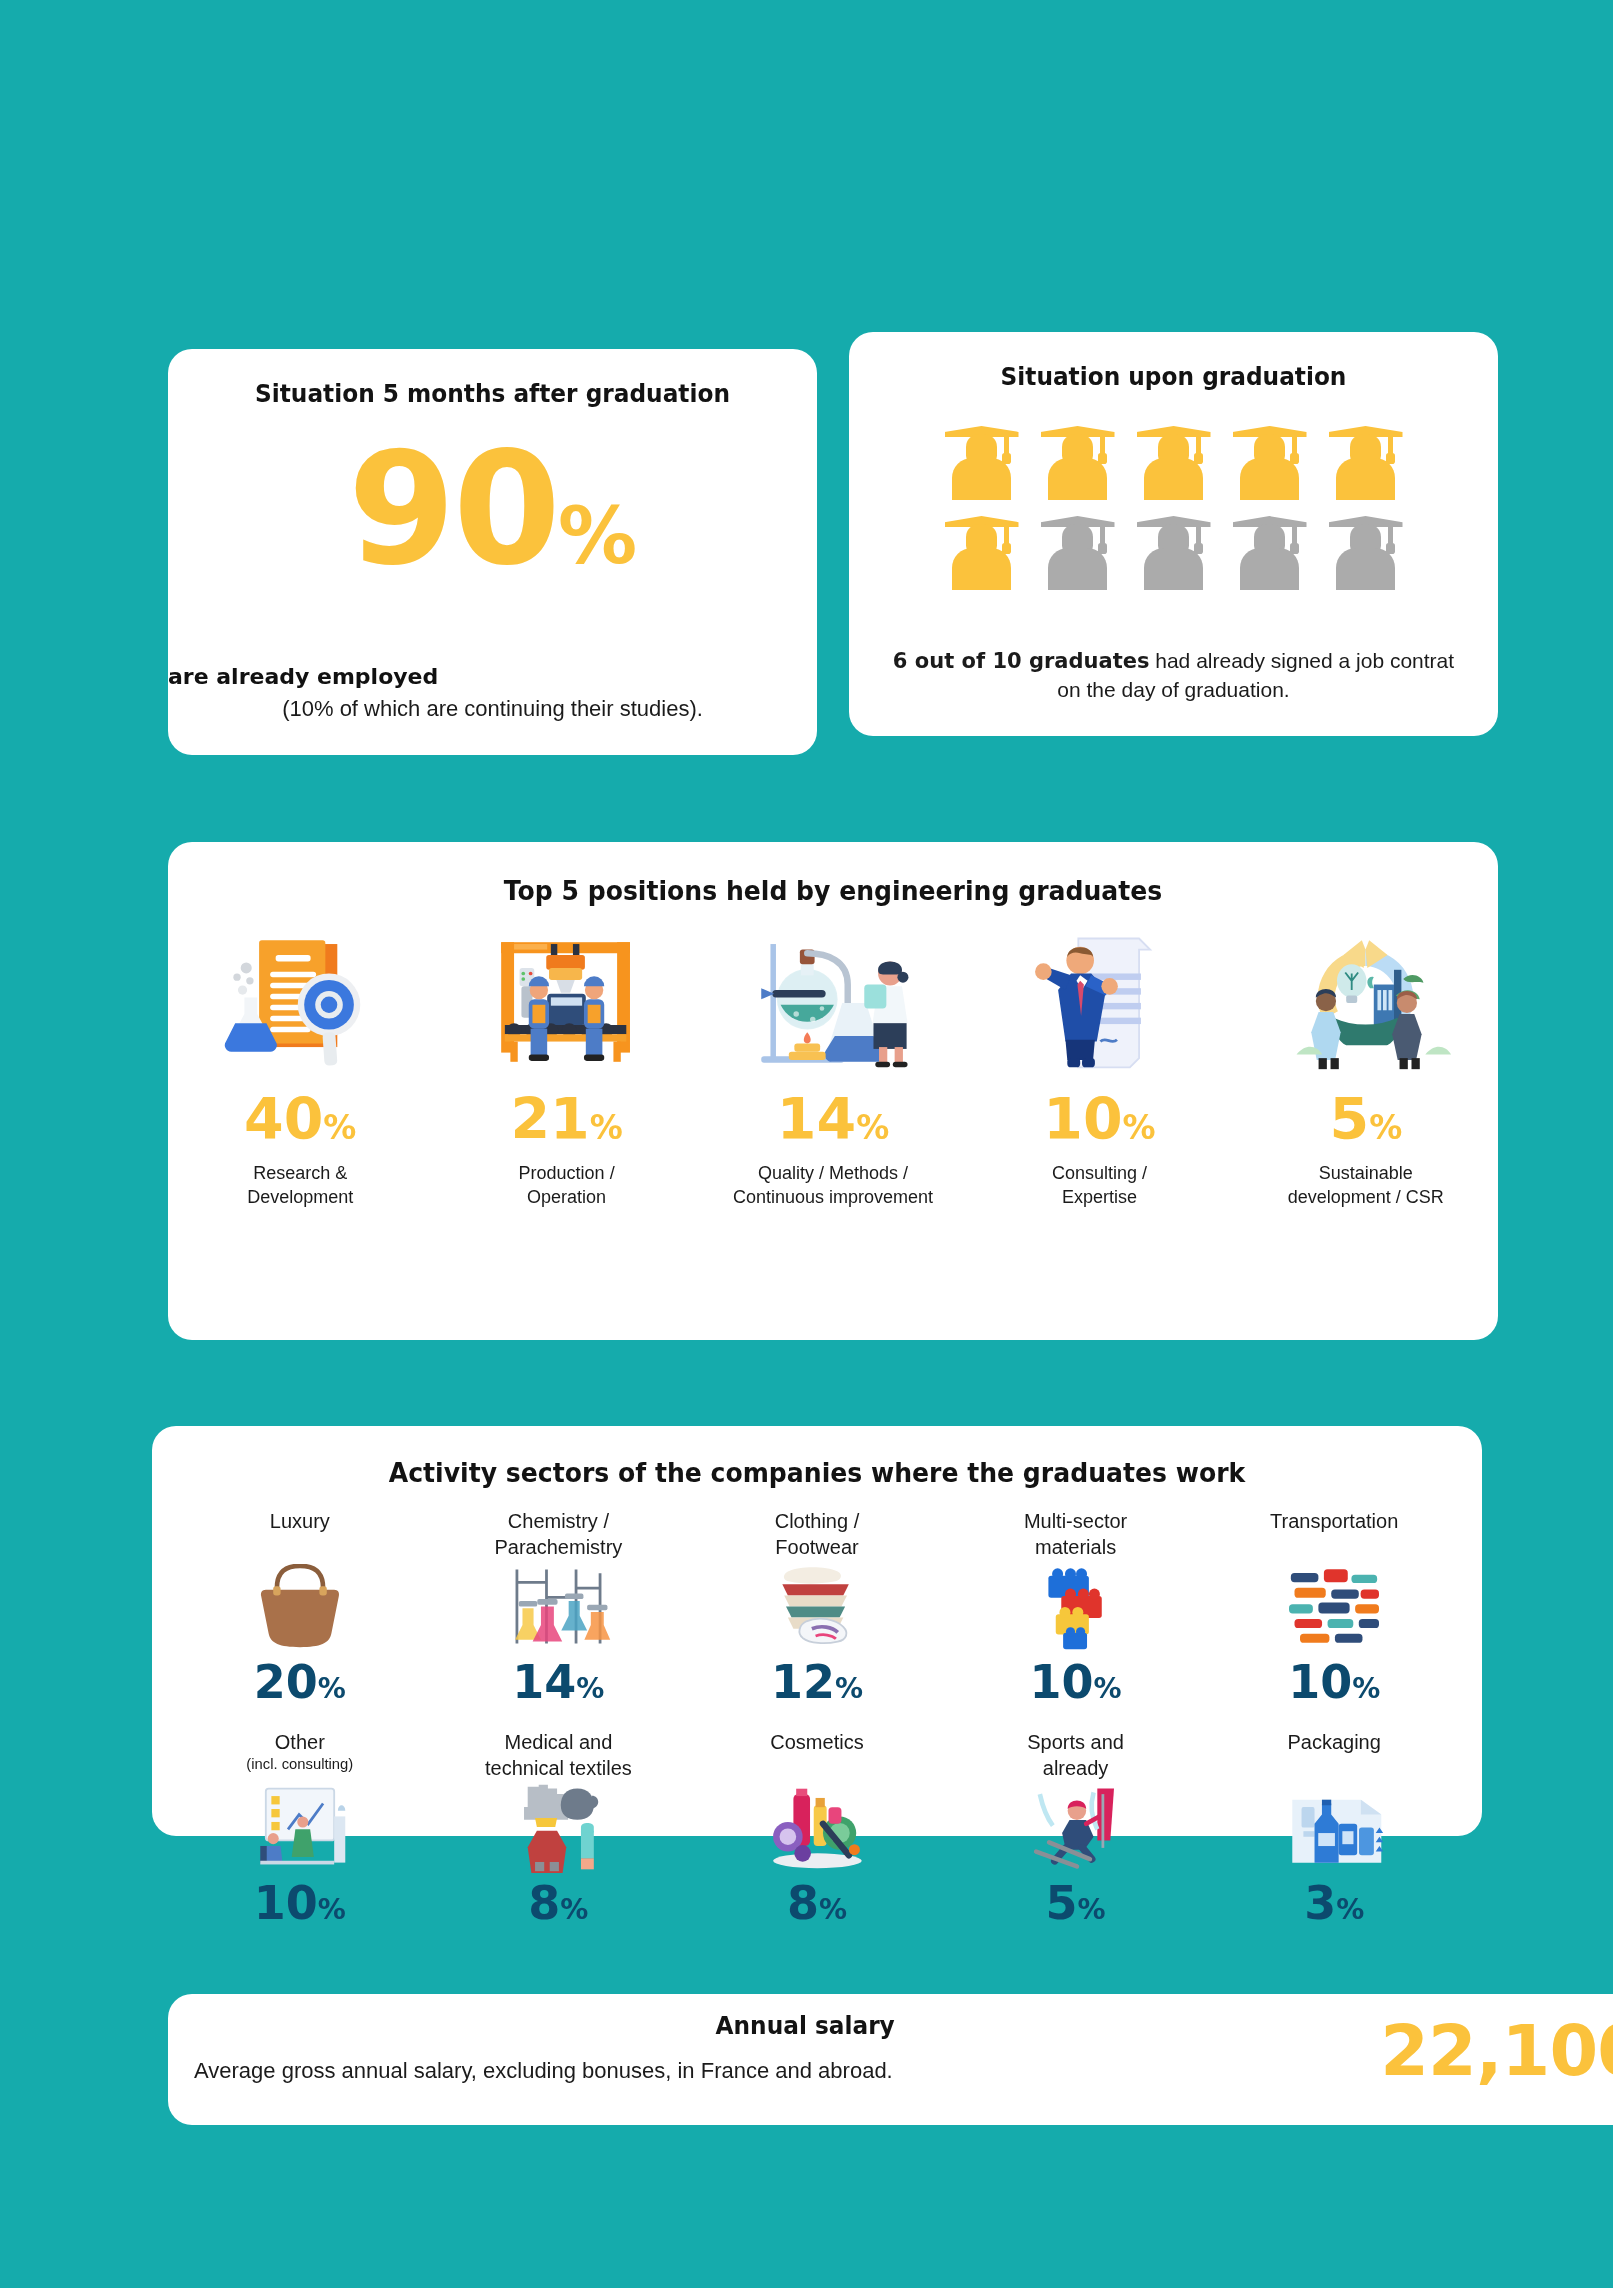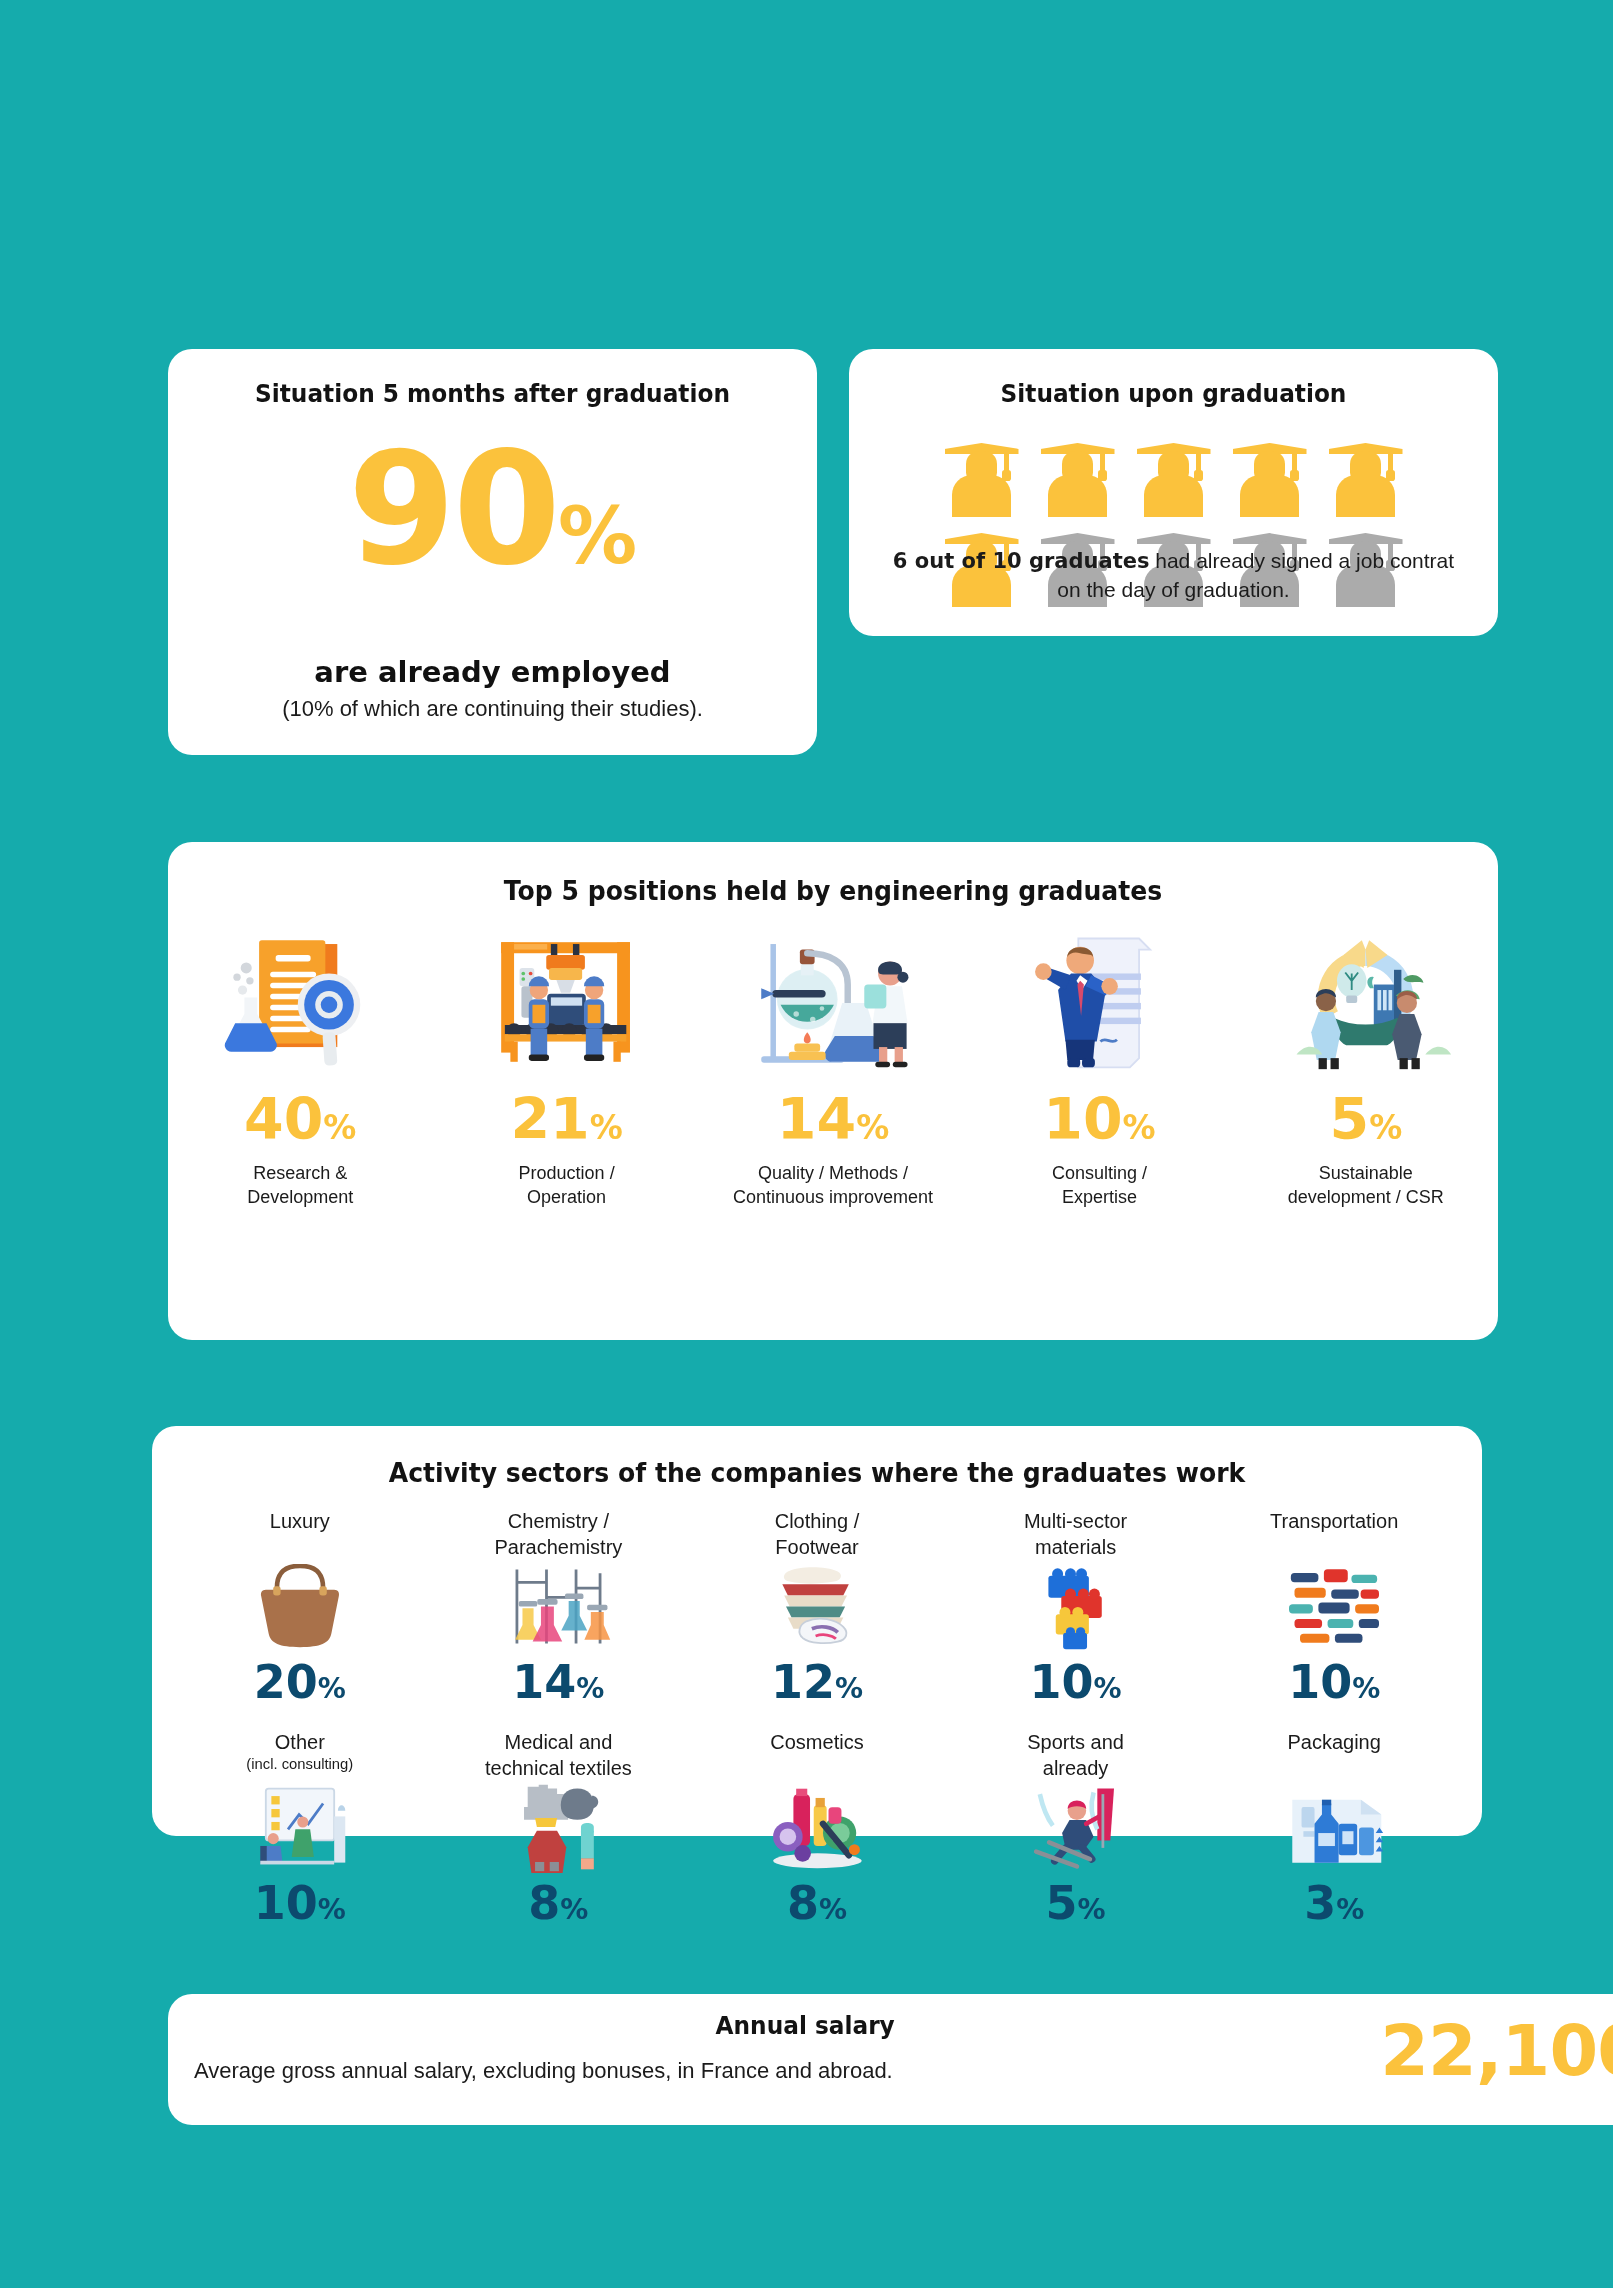--- a/index.html
+++ b/index.html
@@ -93,25 +93,25 @@
   #card-employment { left:168px; top:349px; width:649px; height:406px; }
   #card-employment .card-title { margin-top:29.5px; }
   .big-pct {
     text-align:center; margin-top:24px;
     font-family:"DejaVu Sans", sans-serif; font-weight:bold;
     color:#FBC23C; line-height:1;
   }
   .big-pct .num { font-size:155px; letter-spacing:-2.8px; }
   .big-pct .sym { font-size:79px; }
   .emp-caption { position:absolute; left:0; right:0; bottom:33px; }
-  .emp-caption .l1 { font-family:"DejaVu Sans",sans-serif; font-weight:bold; font-size:29px; color:#111; text-align:center; }
+  .emp-caption .l1 { font-family:"DejaVu Sans",sans-serif; font-weight:bold; font-size:22px; color:#111; }
   .emp-caption .l2 { font-size:22px; color:#1b1b1b; text-align:center; margin-top:7.4px; }
 
   
-  #card-graduation { left:849px; top:349px; width:649px; height:287px; }
+  #card-graduation { left:849px; top:332px; width:649px; height:404px; }
   #card-graduation .card-title { margin-top:29.5px; }
   .grad-grid { margin:28px auto 0; width:480px; display:flex; flex-wrap:wrap; gap:9.2px 11px; justify-content:center; }
   .grad { width:85px; height:81px; position:relative; }
   .grad .body {
     position:absolute; left:13px; bottom:0; width:59px; height:42px;
     border-radius:20px 20px 0 0;
   }
   .grad .head {
     position:absolute; left:27px; bottom:35px; width:31px; height:31px;
     border-radius:13px 13px 9.2px 9.2px;

